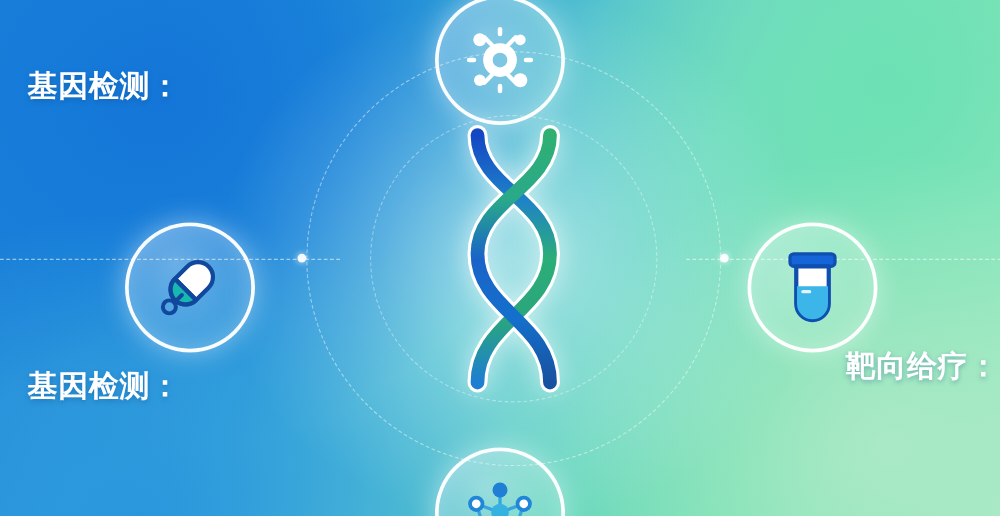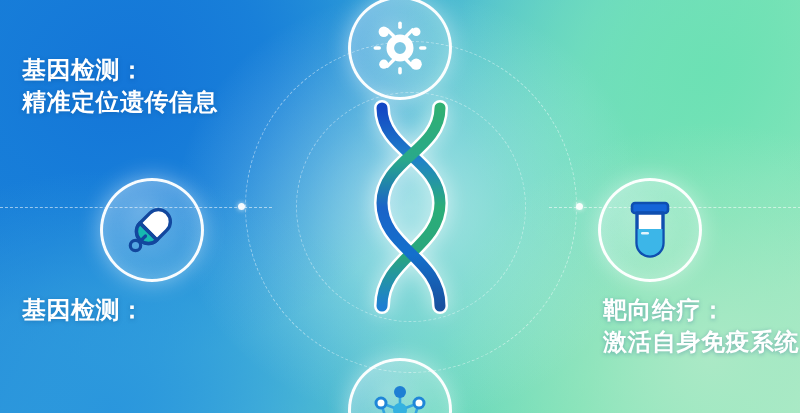--- a/index.html
+++ b/index.html
@@ -130,21 +130,21 @@
     font-weight: 700;
     font-size: 24px;
     line-height: 1.32;
     letter-spacing: 0.5px;
     text-shadow: 0 1px 4px rgba(10,70,130,0.35);
     white-space: nowrap;
   }
   .caption span { display: block; }
   .cap-tl { left: 22px; top: 54px;  text-align: left; }
   .cap-bl { left: 22px; top: 294px; text-align: left; }
-  .cap-br { right: 22px; top: 294px; text-align: left; }
+  .cap-br { right: 22px; top: 278px; text-align: center; }
 </style>
 </head>
 <body>
 
 <div id="stage">
 
   <div class="bg-base"></div>
   <div class="bg-glow-tl"></div>
   <div class="bg-glow-bl"></div>
   <div class="bg-glow-tr"></div>
@@ -259,25 +259,23 @@
       <path d="M26 10 C 26 52, 84 62, 84 105 C 84 150, 26 160, 26 208"></path>
       <path d="M84 10 C 84 52, 26 62, 26 105 C 26 150, 84 160, 84 208"></path>
     </g>
 
     <path d="M26 10 C 26 52, 84 62, 84 105 C 84 150, 26 160, 26 208" fill="none" stroke="url(#strandA)" stroke-width="11" stroke-linecap="round"></path>
     <path d="M84 10 C 84 52, 26 62, 26 105 C 26 150, 84 160, 84 208" fill="none" stroke="url(#strandB)" stroke-width="11" stroke-linecap="round"></path>
   </svg>
 
   <div class="caption cap-tl">
     <span>基因检测：</span>
-    <span>精准定位遗传信息</span>
   </div>
 
   <div class="caption cap-bl">
     <span>基因检测：</span>
   </div>
 
   <div class="caption cap-br">
     <span>靶向给疗：</span>
-    <span>激活自身免疫系统</span>
   </div>
 
 </div>
 
 </body></html>

